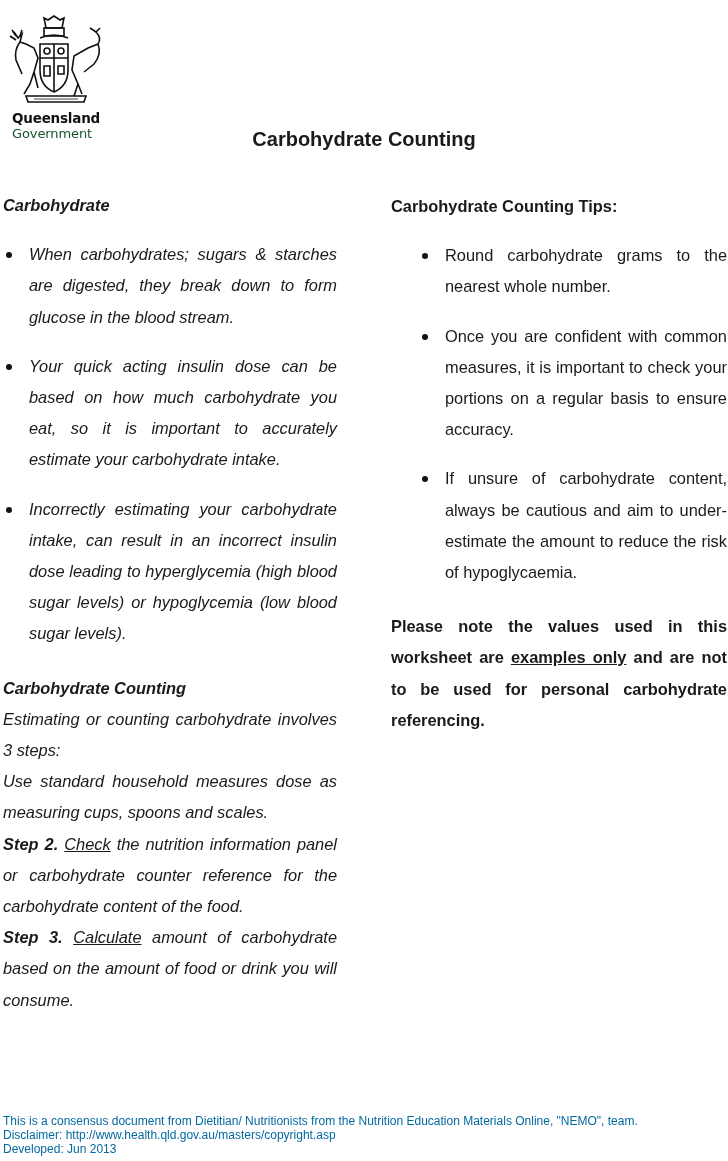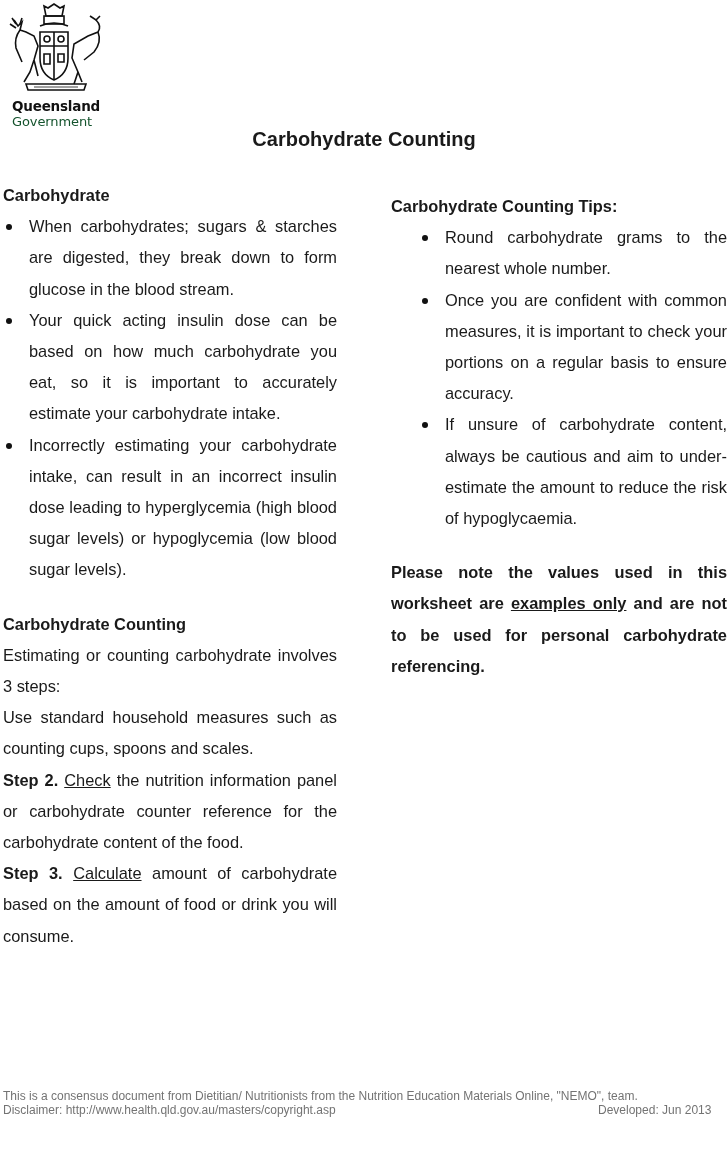--- a/index.html
+++ b/index.html
@@ -1,42 +1,42 @@
 <!DOCTYPE html>
 <html><head>
 <meta charset="utf-8">
 <style>
   * { margin: 0; padding: 0; box-sizing: border-box; }
   html, body { width: 728px; height: 1161px; background: #ffffff; overflow: hidden; }
   body { position: relative; font-family: "Liberation Sans", sans-serif; color: #1a1a1a; }
 
-  .logo { position: absolute; left: 4px; top: 2px; width: 112px; height: 128px; }
+  .logo { position: absolute; left: 4px; top: 14px; width: 112px; height: 128px; }
   .logo svg { display: block; }
   .logo-text { position: absolute; left: 8px; top: 97px; font-family: "DejaVu Sans", sans-serif; line-height: 15px; }
   .logo-qld { font-size: 13.5px; font-weight: bold; color: #111; letter-spacing: -0.2px; }
   .logo-gov { font-size: 13px; color: #14532d; letter-spacing: -0.1px; }
 
   .doc-title { position: absolute; left: 0; width: 728px; top: 128px; text-align: center; font-size: 20px; font-weight: bold; }
 
   .col { position: absolute; font-size: 16.4px; line-height: 31.2px; }
-  .col-left { left: 3px; width: 334px; top: 180px; }
+  .col-left { left: 3px; width: 334px; top: 190px; font-style: italic; }
   .col-right { left: 391px; width: 336px; top: 191px; }
 
   .h { font-weight: bold; }
-  .bul { position: relative; padding-left: 26px; text-align: justify; text-align-last: left; }
+  .bul { position: relative; padding-left: 26px; text-align: justify; text-align-last: left; margin-top: 18px; }
   .bul::before { content: ""; position: absolute; left: 3px; top: 13px; width: 6px; height: 6px; border-radius: 50%; background: #111; }
   .col-right .bul { padding-left: 54px; }
   .col-right .bul::before { left: 31px; }
   .just { text-align: justify; text-align-last: left; }
   .u { text-decoration: underline; }
 
   .note { font-weight: bold; text-align: justify; }
 
-  .footer { position: absolute; left: 3px; top: 1089px; width: 722px; font-size: 12px; line-height: 14px; color: #737373; }
-  .footer-row { display: flex; justify-content: space-between; }
+  .footer { position: absolute; left: 3px; top: 1114px; width: 722px; font-size: 12px; line-height: 14px; color: #0369a1; }
+  .footer-row { display: flex; justify-content: space-between; flex-direction: column; }
   .footer-right { width: 127px; text-align: left; }
 </style>
 </head>
 <body>
 
 <div class="logo">
   <svg width="104" height="92" viewBox="0 0 104 92">
     <g fill="none" stroke="#111" stroke-width="1.6">
 
       <path d="M44 6 L50 2 L56 6 L60 4 L58 14 L42 14 L40 4 Z"></path>
@@ -69,21 +69,21 @@
 <div class="doc-title">Carbohydrate Counting</div>
 
 <div class="col col-left">
   <div class="h">Carbohydrate</div>
   <div class="bul">When carbohydrates; sugars &amp; starches are digested, they break down to form glucose in the blood stream.</div>
   <div class="bul">Your quick acting insulin dose can be based on how much carbohydrate you eat, so it is important to accurately estimate your carbohydrate intake.</div>
   <div class="bul">Incorrectly estimating your carbohydrate intake, can result in an incorrect insulin dose leading to hyperglycemia (high blood sugar levels) or hypoglycemia (low blood sugar levels).</div>
   <div style="height:23px"></div>
   <div class="h">Carbohydrate Counting</div>
   <div class="just">Estimating or counting carbohydrate involves 3 steps:</div>
-  <div class="just">Use standard household measures such as counting cups, spoons and scales.</div>
+  <div class="just">Use standard household measures dose as measuring cups, spoons and scales.</div>
   <div class="just"><span class="h">Step 2.</span> <span class="u">Check</span><span> the nutrition information panel or carbohydrate counter reference for the carbohydrate content of the food.</span></div>
   <div class="just"><span class="h">Step 3.</span> <span class="u">Calculate</span><span> amount of carbohydrate based on the amount of food or drink you will consume.</span></div>
 </div>
 
 <div class="col col-right">
   <div class="h">Carbohydrate Counting Tips:</div>
   <div class="bul">Round carbohydrate grams to the nearest whole number.</div>
   <div class="bul">Once you are confident with common measures, it is important to check your portions on a regular basis to ensure accuracy.</div>
   <div class="bul">If unsure of carbohydrate content, always be cautious and aim to under-estimate the amount to reduce the risk of hypoglycaemia.</div>
   <div style="height:23px"></div>

